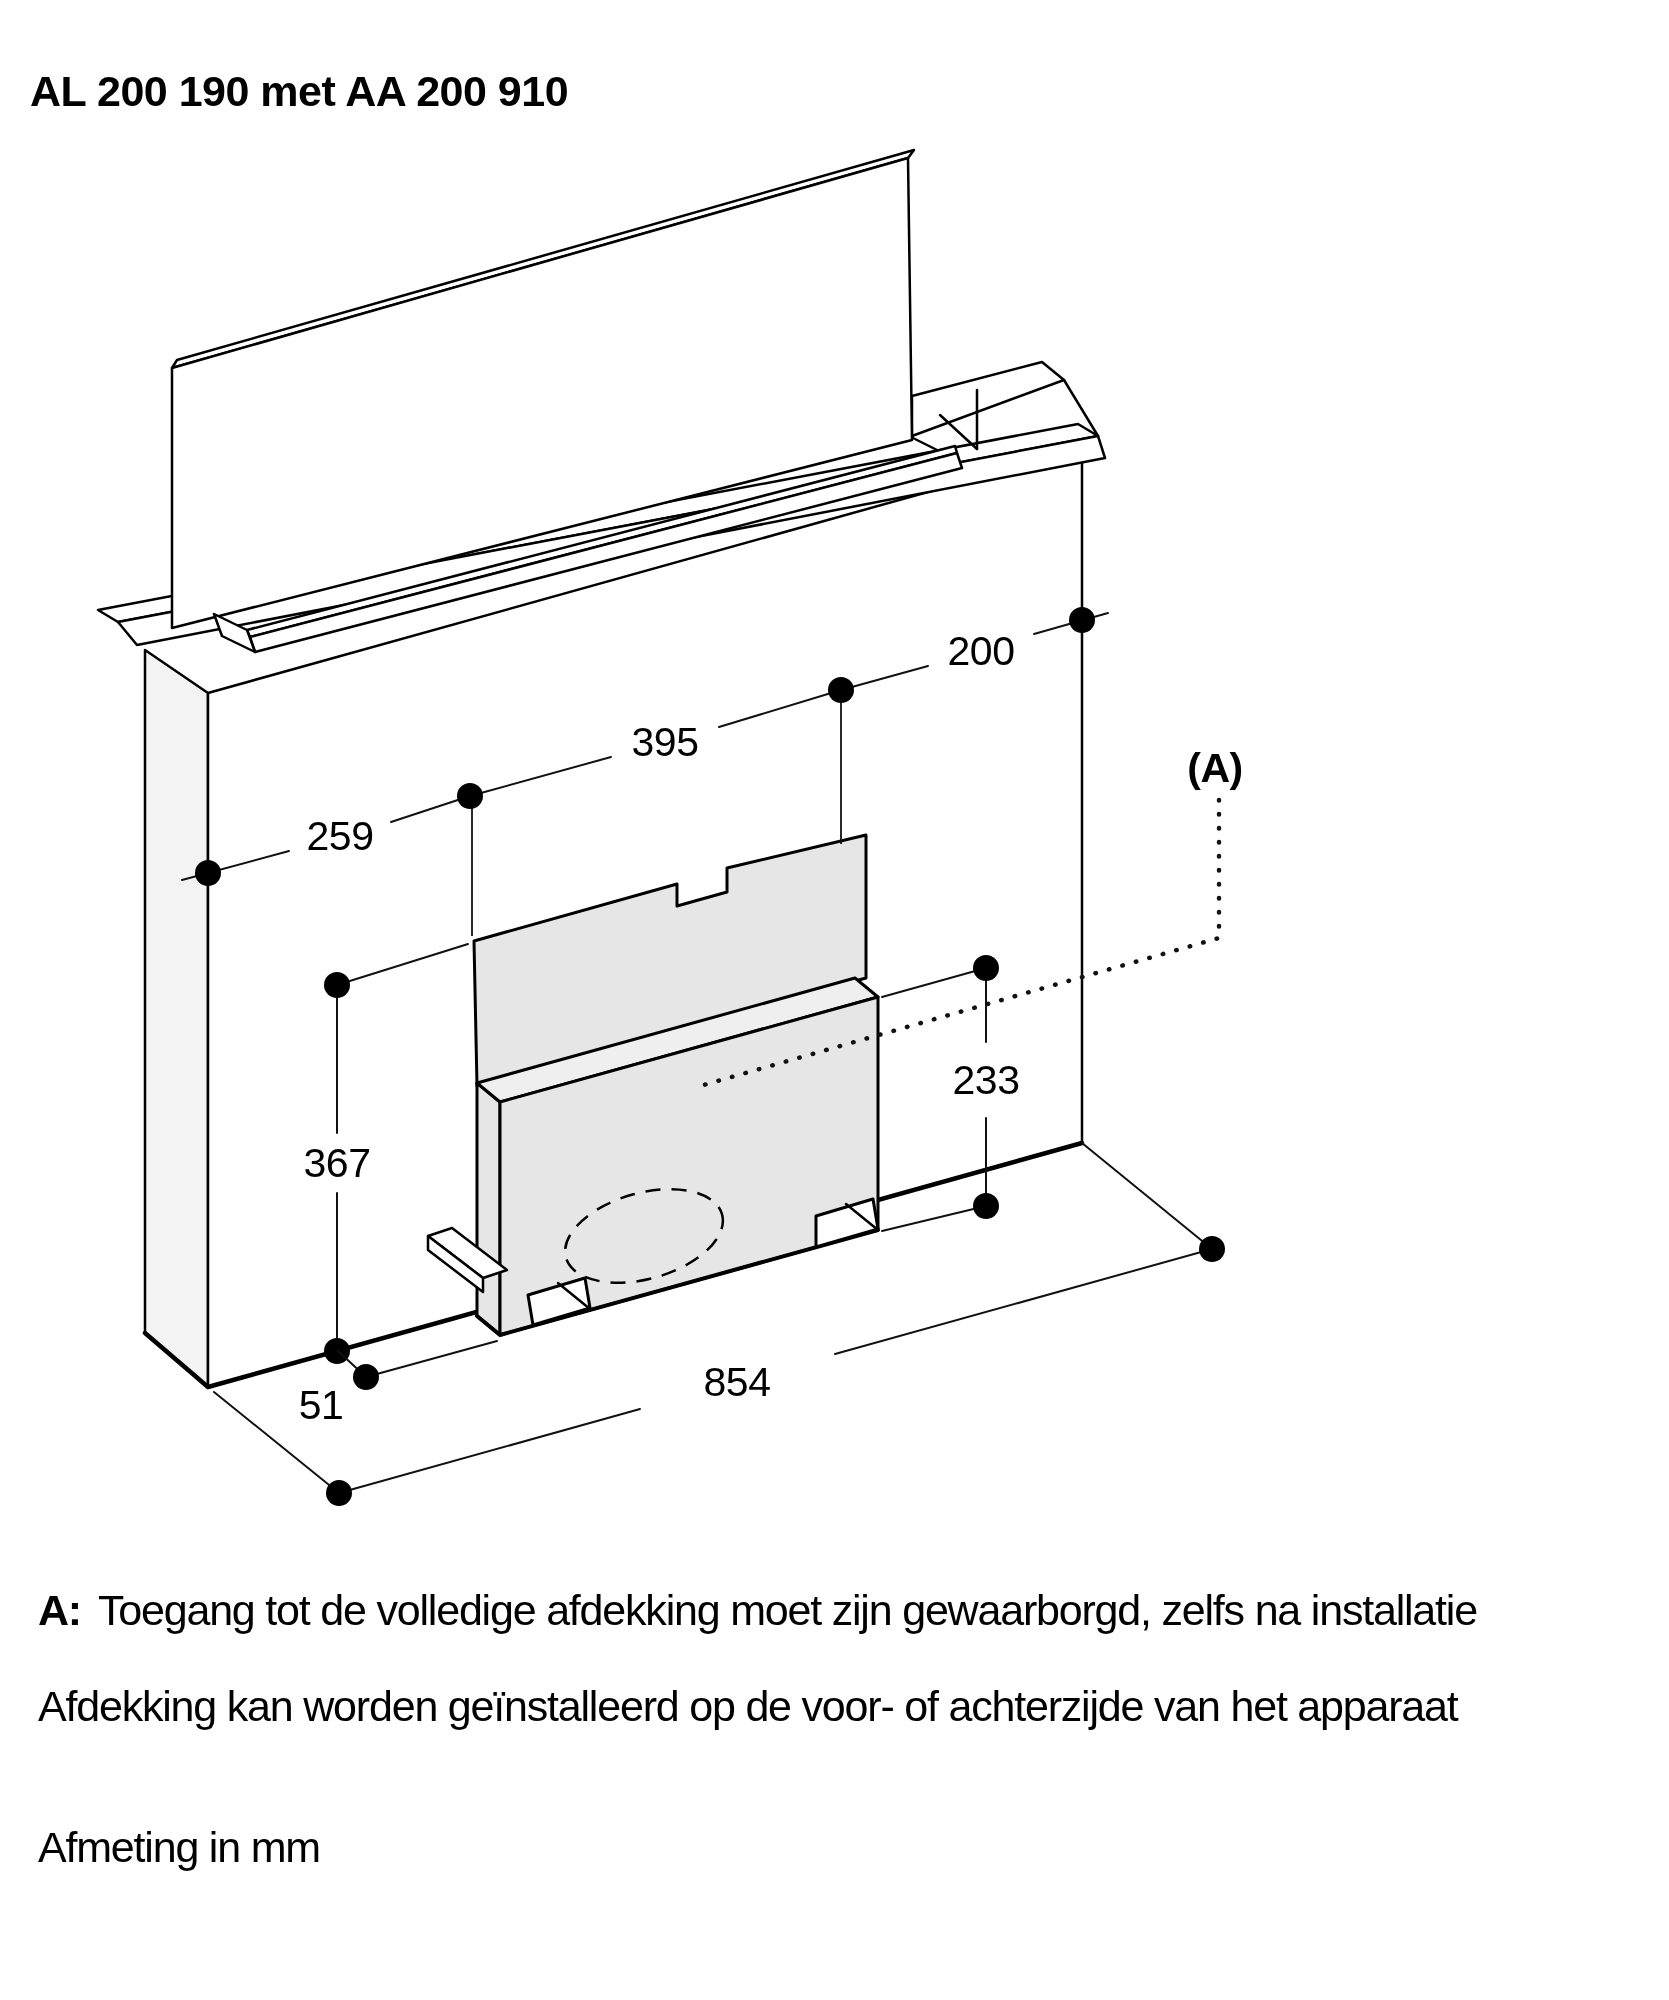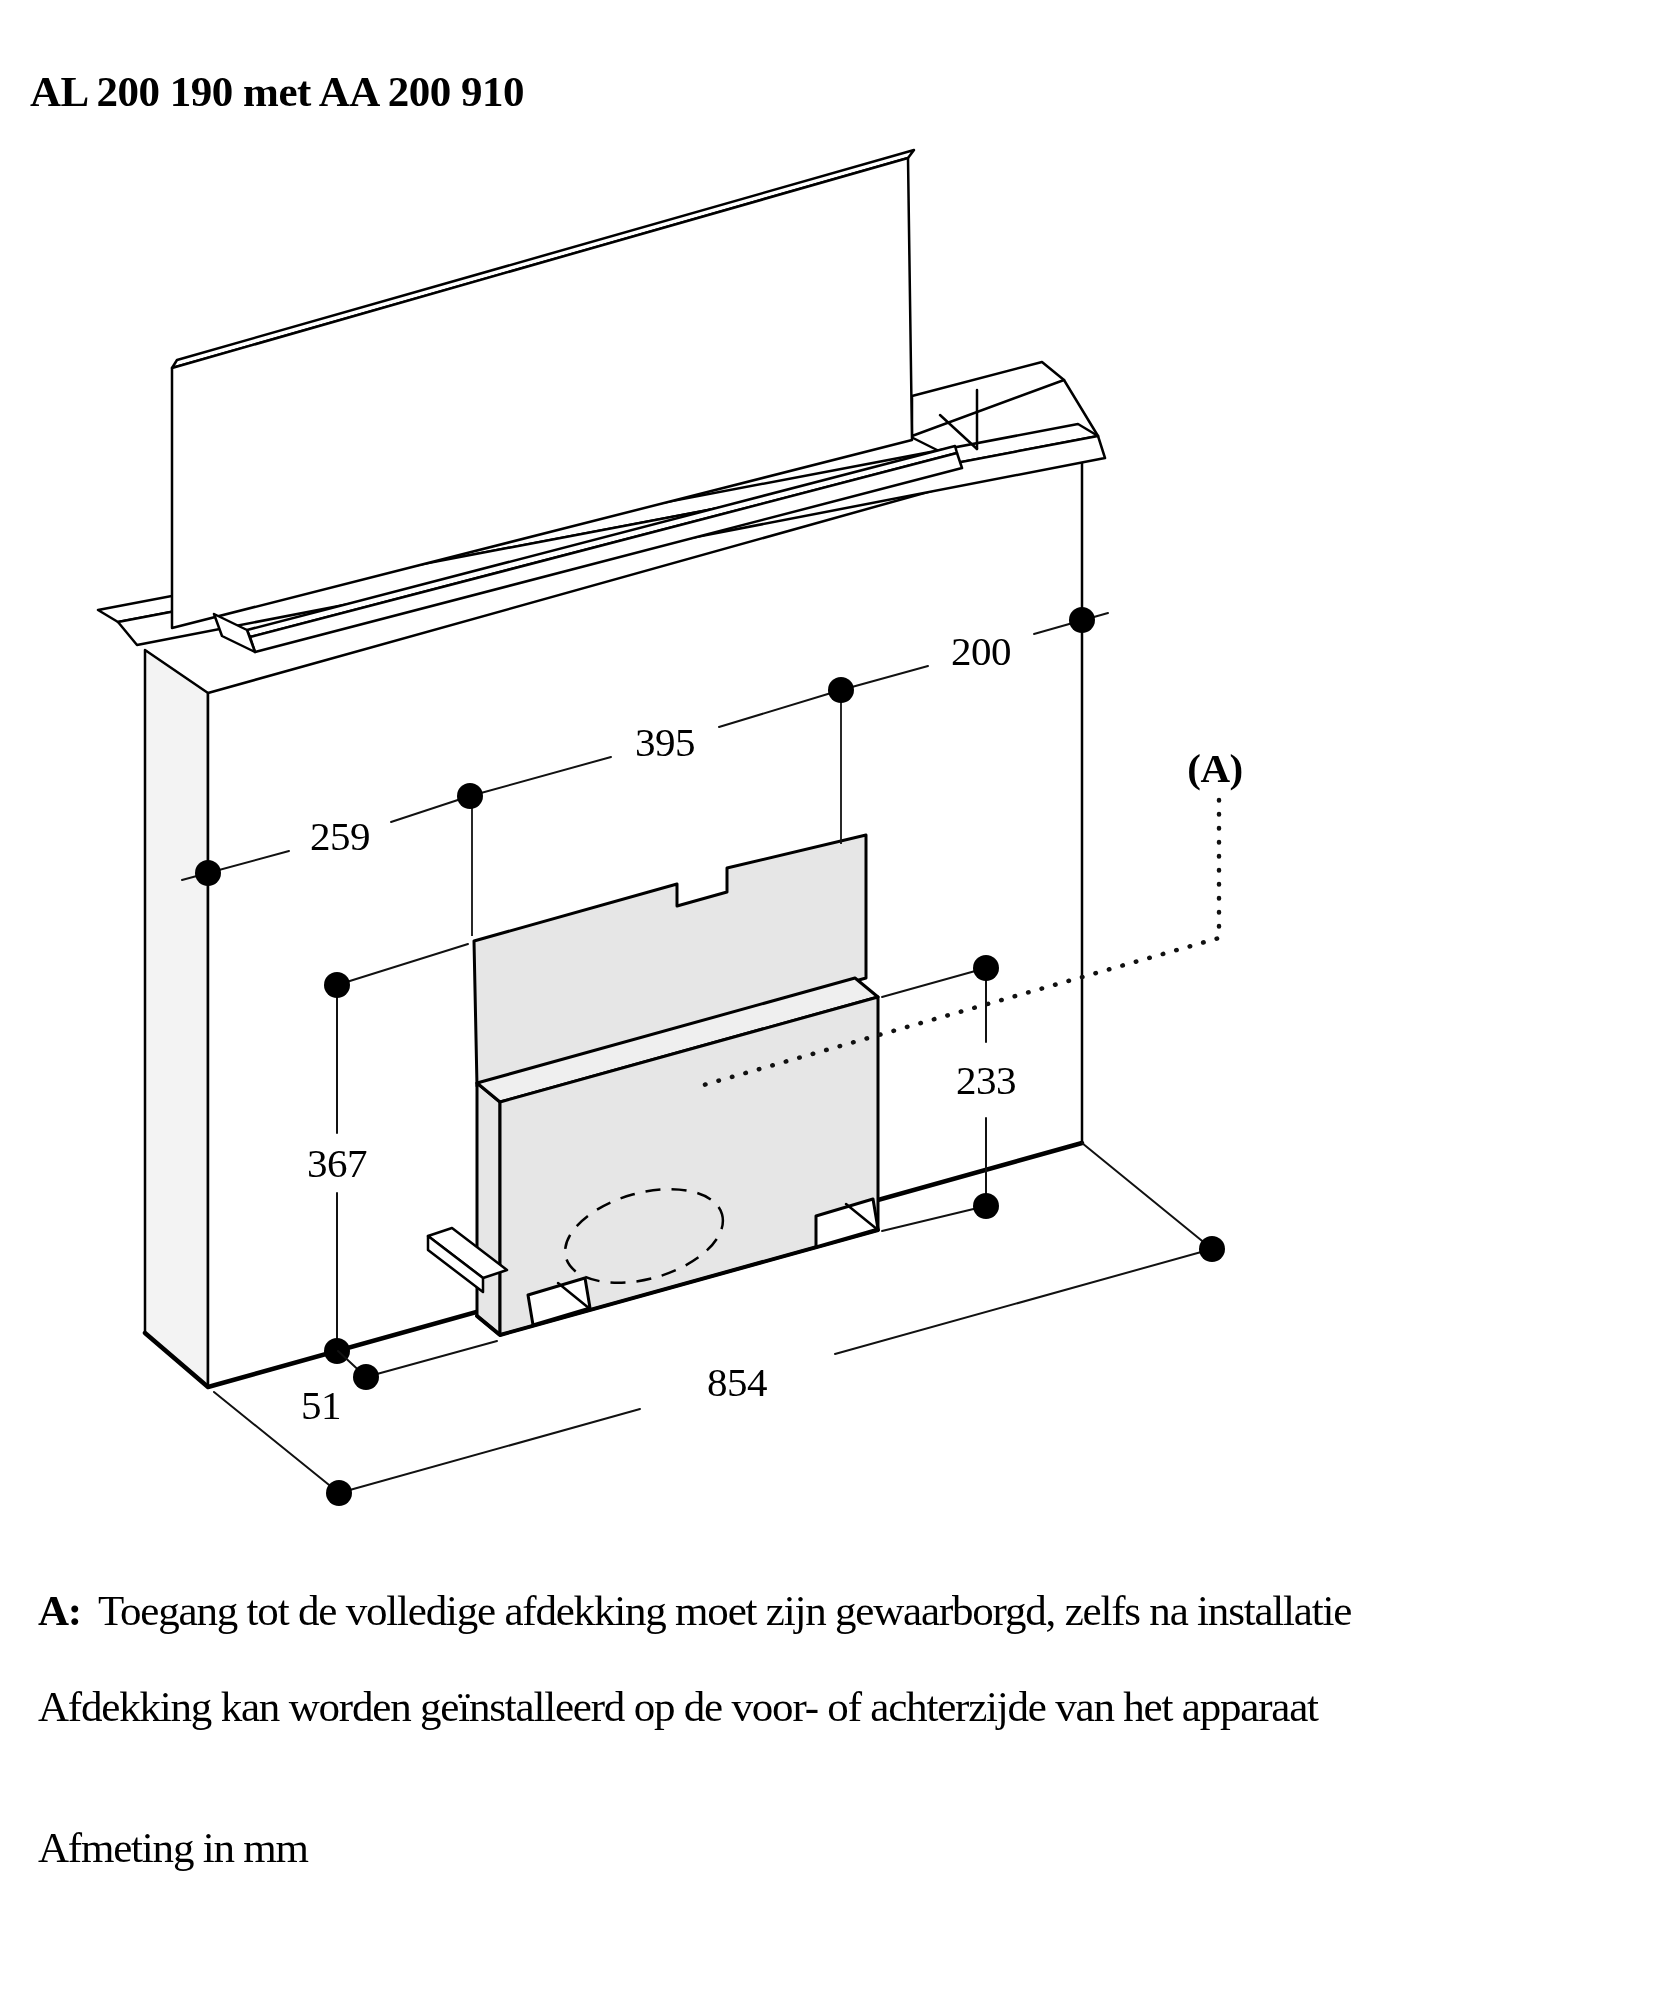--- a/index.html
+++ b/index.html
@@ -1,17 +1,17 @@
 <!DOCTYPE html>
 <html><head>
 <meta charset="utf-8">
 <style>
   html,body{margin:0;padding:0;background:#ffffff;}
   #page{position:relative;width:1669px;height:2000px;background:#ffffff;overflow:hidden;
-        font-family:Liberation Serif, serif;}
+        font-family:Liberation Sans, sans-serif;}
   svg{position:absolute;left:0;top:0;}
   .t-title{font-size:43px;font-weight:bold;letter-spacing:-0.5px;fill:#000;}
   .t-dim{font-size:41px;letter-spacing:-0.5px;fill:#000;}
   .t-dim-b{font-size:41px;font-weight:bold;letter-spacing:-0.5px;fill:#000;}
   .t-note{font-size:43px;letter-spacing:-1.2px;fill:#000;}
   .t-note-b{font-size:43px;font-weight:bold;letter-spacing:-1.2px;fill:#000;}
   .ln{stroke:#000;stroke-width:2.5;fill:none;stroke-linejoin:round;stroke-linecap:round;}
   .ln-thick{stroke:#000;stroke-width:4.5;fill:none;stroke-linejoin:round;stroke-linecap:round;}
   .dim{stroke:#111;stroke-width:2;fill:none;stroke-linecap:round;}
   .dim-thin{stroke:#111;stroke-width:1.8;fill:none;}

